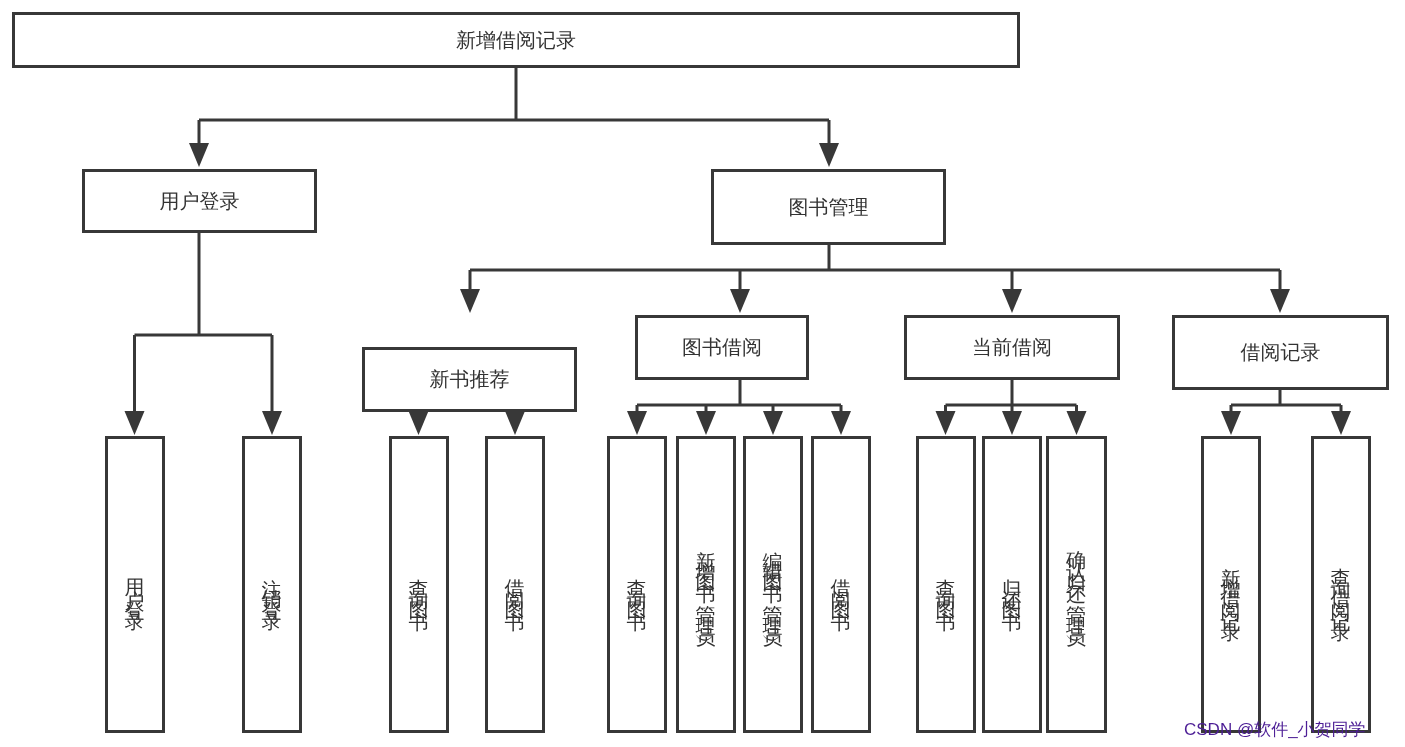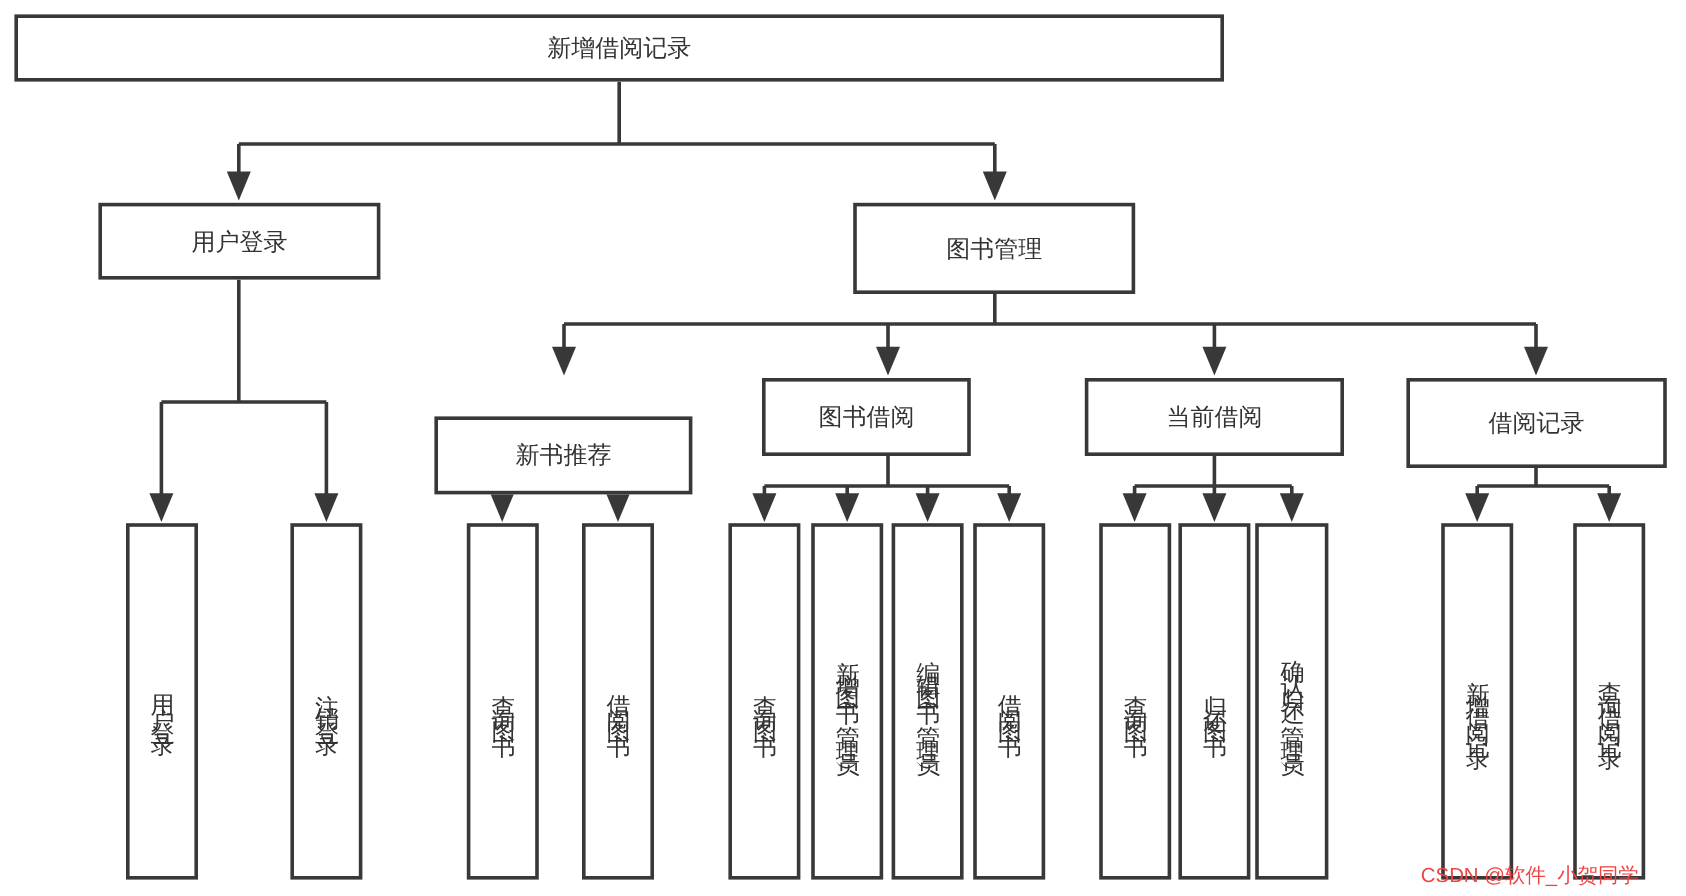--- a/index.html
+++ b/index.html
@@ -35,21 +35,21 @@
     text-orientation: mixed;
     letter-spacing: 11px;
     font-size: 20px;
     line-height: 1;
   }
   #watermark {
     position: absolute;
     left: 1184px;
     top: 718px;
     font-size: 17px;
-    color: #ef4444;
+    color: #4c1d95;
     z-index: 3;
     white-space: nowrap;
   }
 </style>
 </head>
 <body>
 
 <div id="stage">
 
   <svg id="connectors" viewBox="0 0 1405 747" xmlns="http://www.w3.org/2000/svg">

